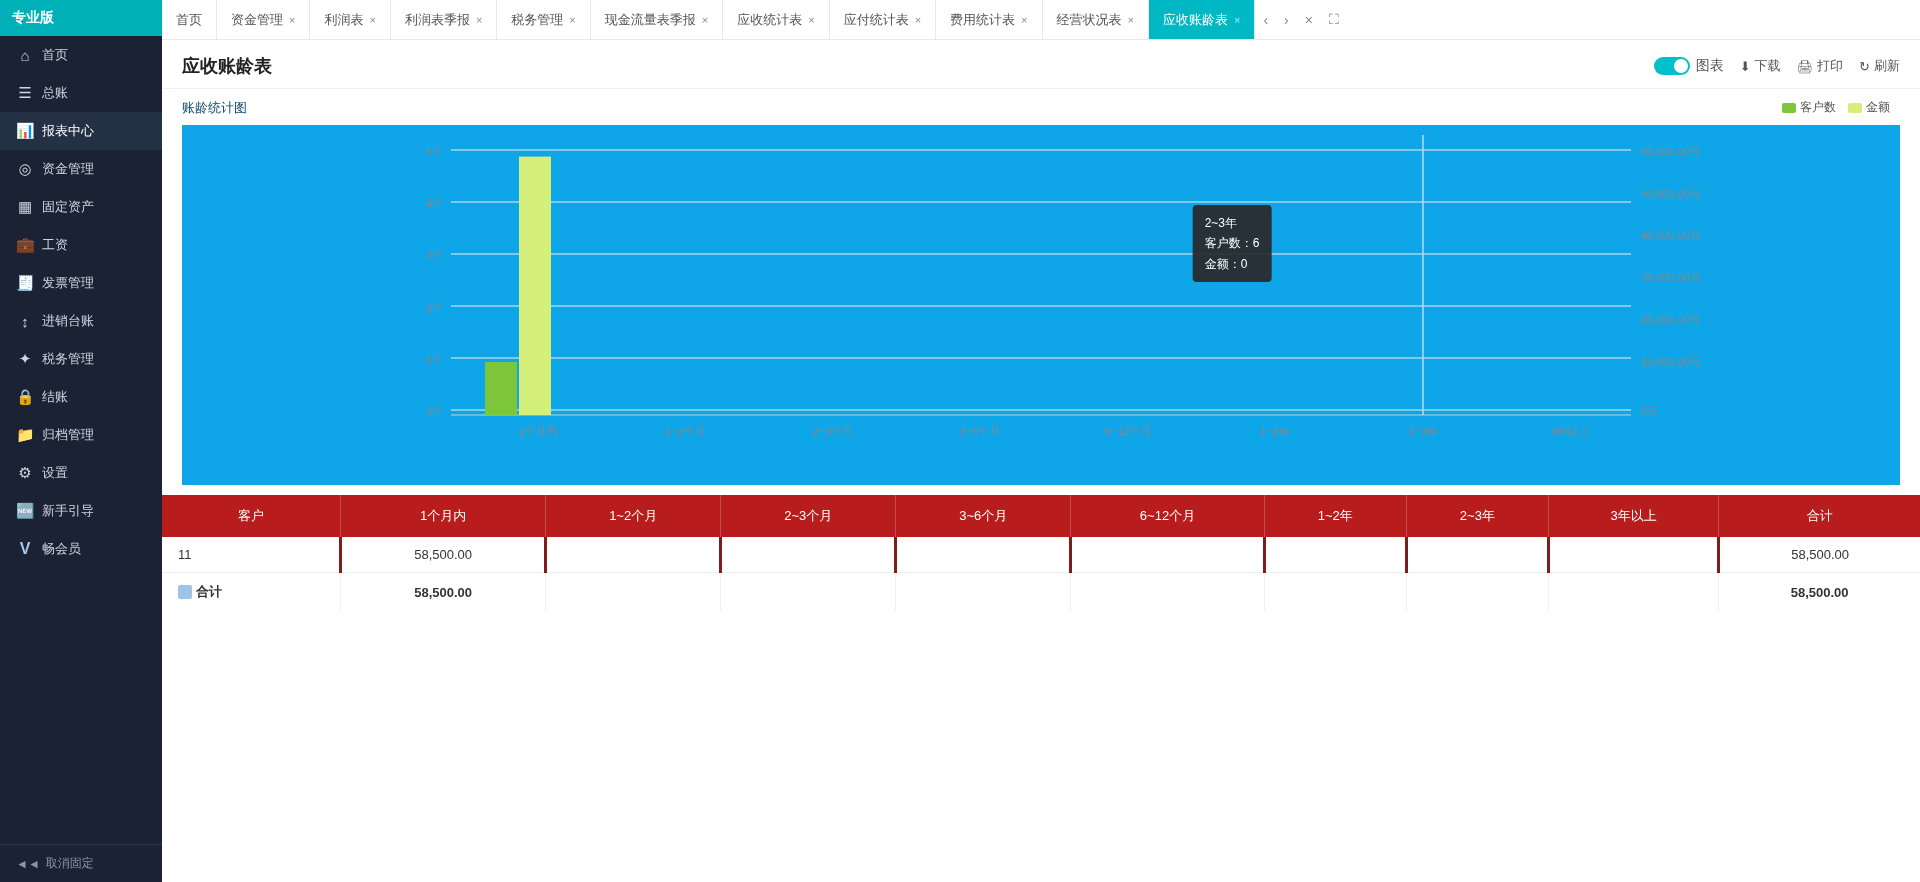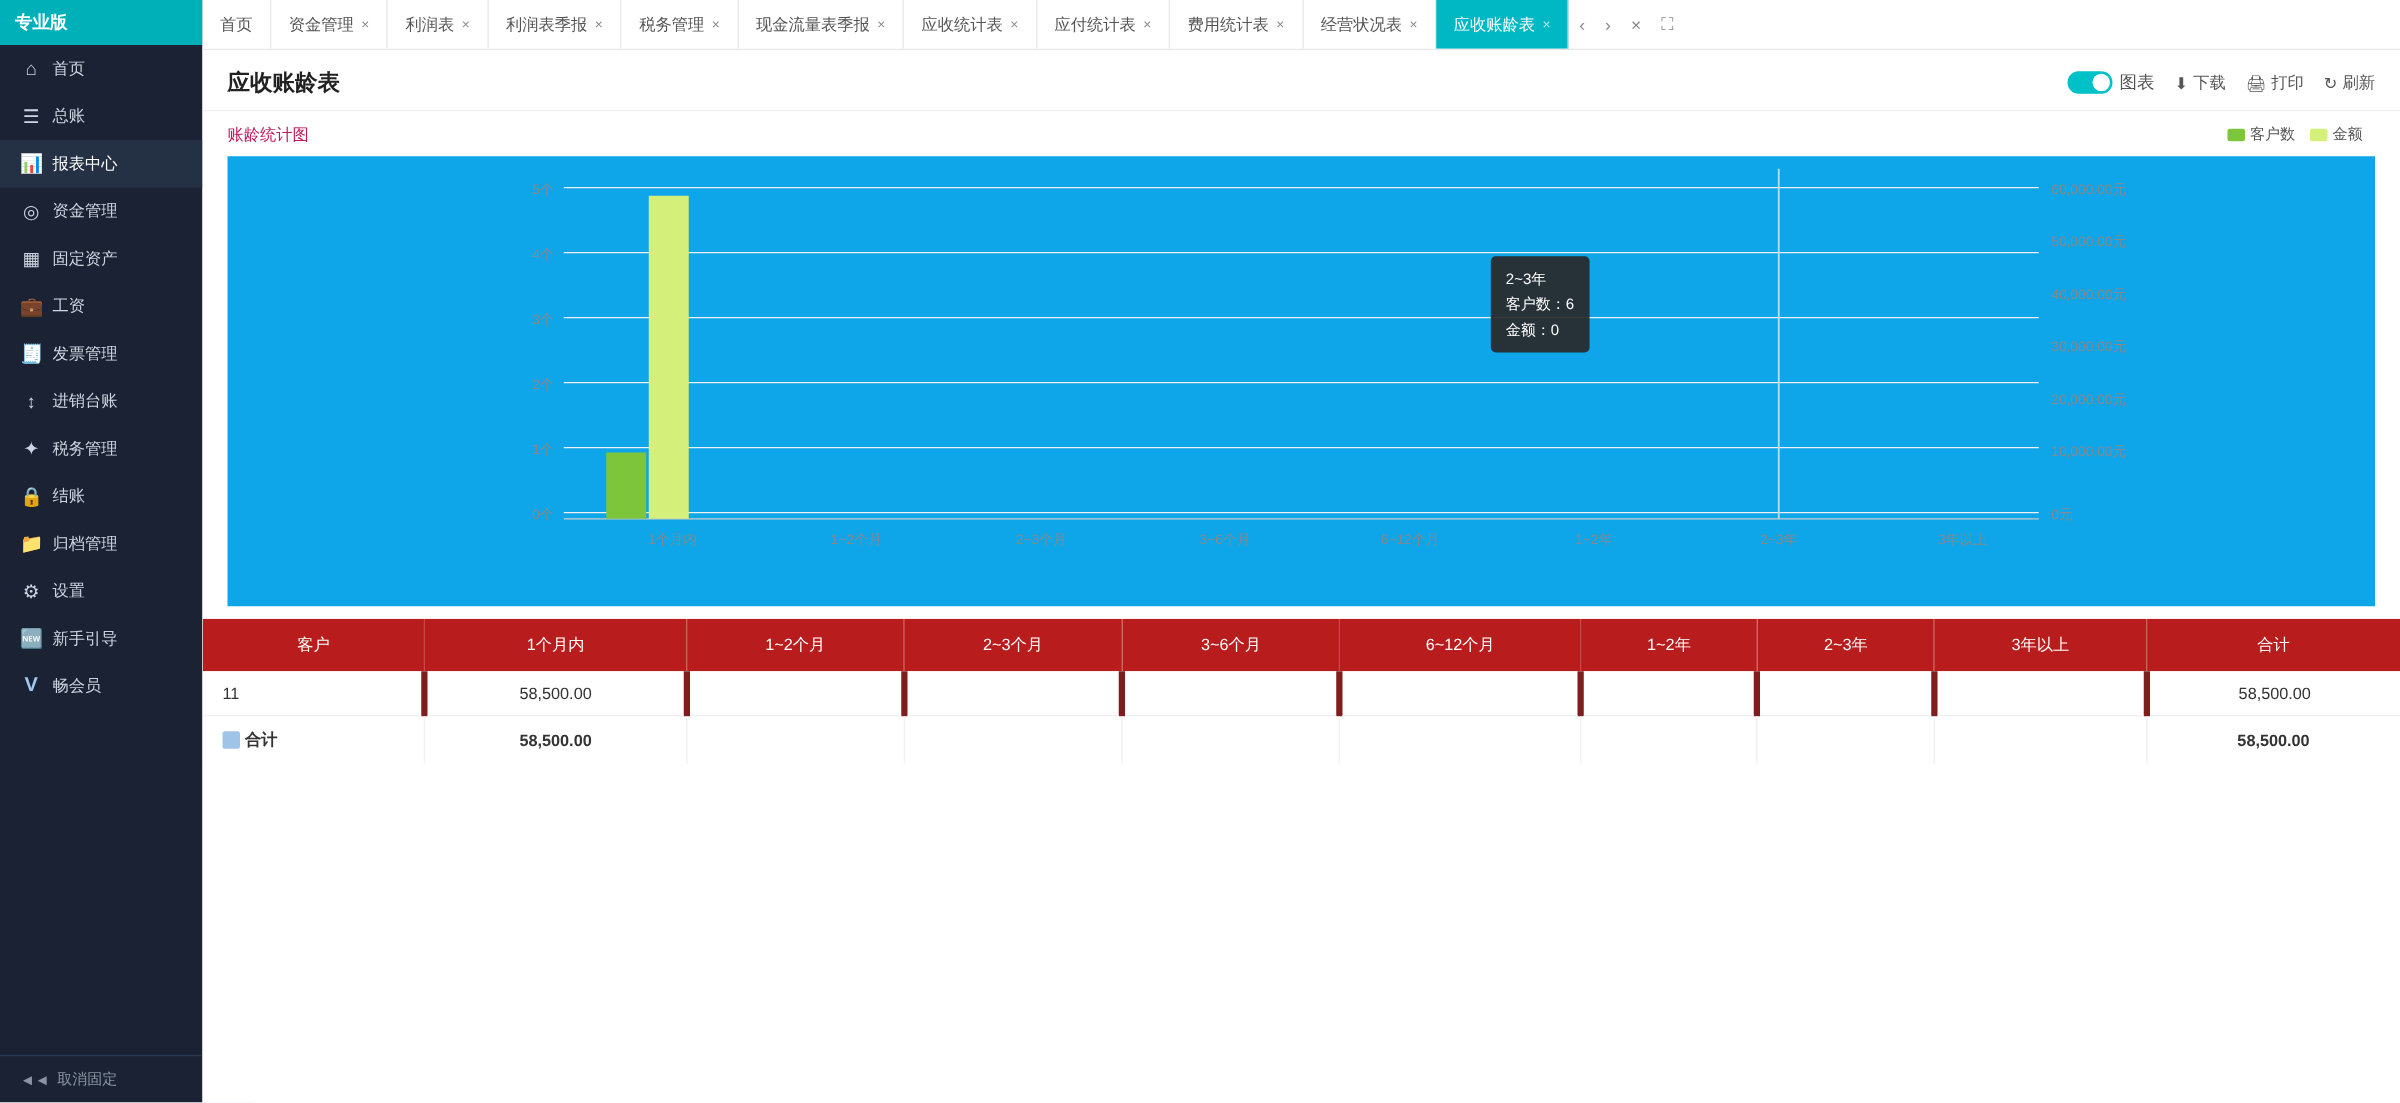--- a/index.html
+++ b/index.html
@@ -153,21 +153,21 @@
     }
 
     
     .chart-area {
       padding: 10px 20px;
       flex-shrink: 0;
       position: relative;
     }
     .chart-title {
       font-size: 13px;
-      color: #be185d;
+      color: #0c4a6e;
       margin-bottom: 8px;
     }
     .chart-legend {
       position: absolute;
       top: 10px;
       right: 30px;
       display: flex;
       align-items: flex-start;
       gap: 12px;
       font-size: 12px;
@@ -217,21 +217,21 @@
       border-right: 1px solid rgba(255,255,255,0.2);
     }
     .data-table thead th:last-child { border-right: none; }
     .data-table tbody tr { background: #fff; }
     .data-table tbody td {
       padding: 10px 10px;
       text-align: center;
       font-size: 13px;
       color: #333;
       border-bottom: 1px solid #f0f0f0;
-      border-right: 5px solid #7f1d1d;
+      border-right: 3px solid #7f1d1d;
     }
     .data-table tbody td:first-child { text-align: left; padding-left: 16px; }
     .data-table tbody td:last-child { border-right: none; }
     .data-table tfoot tr { background: #fff; }
     .data-table tfoot td {
       padding: 10px 10px;
       text-align: center;
       font-size: 13px;
       font-weight: bold;
       color: #333;

